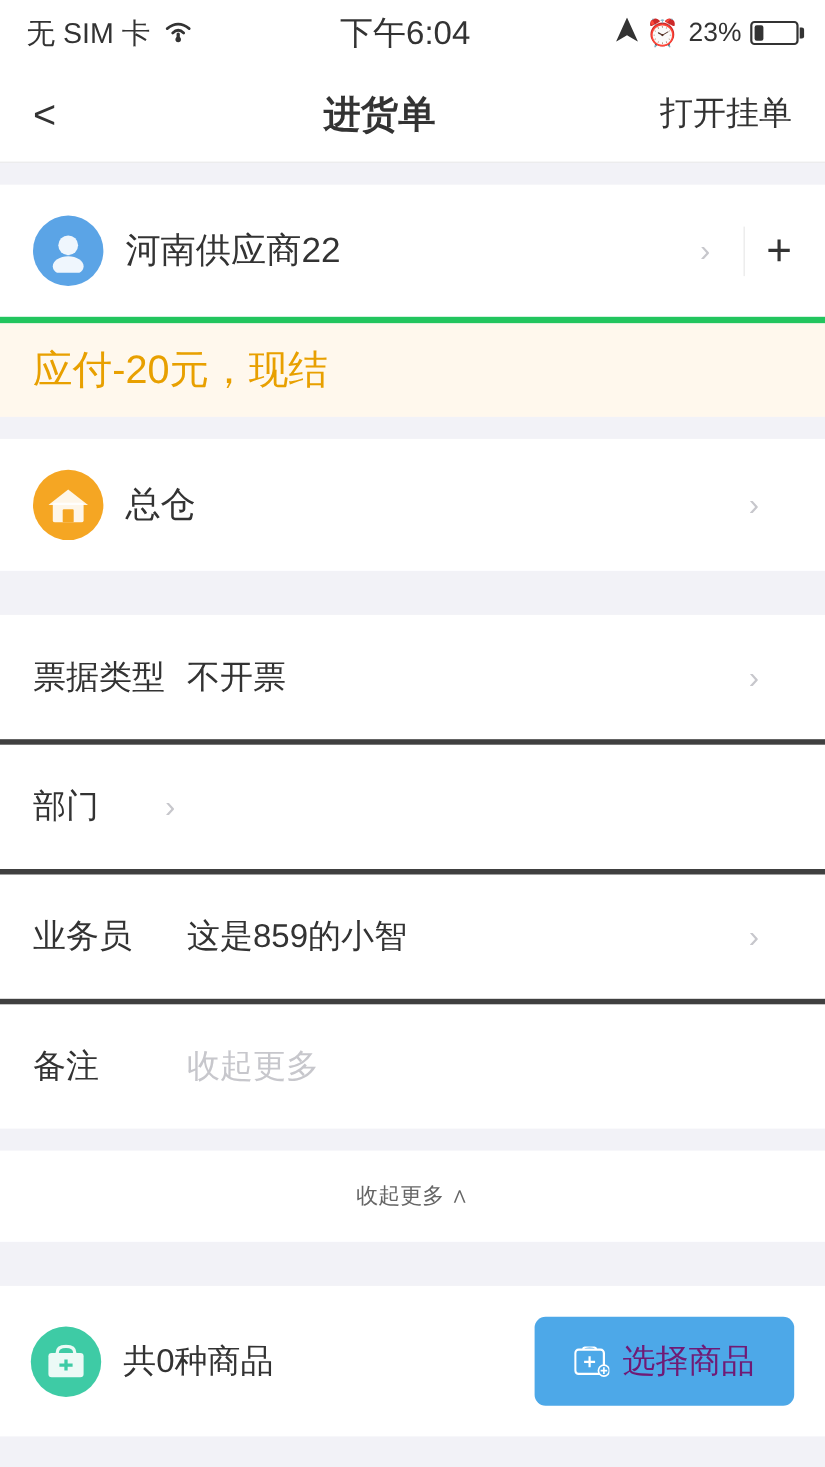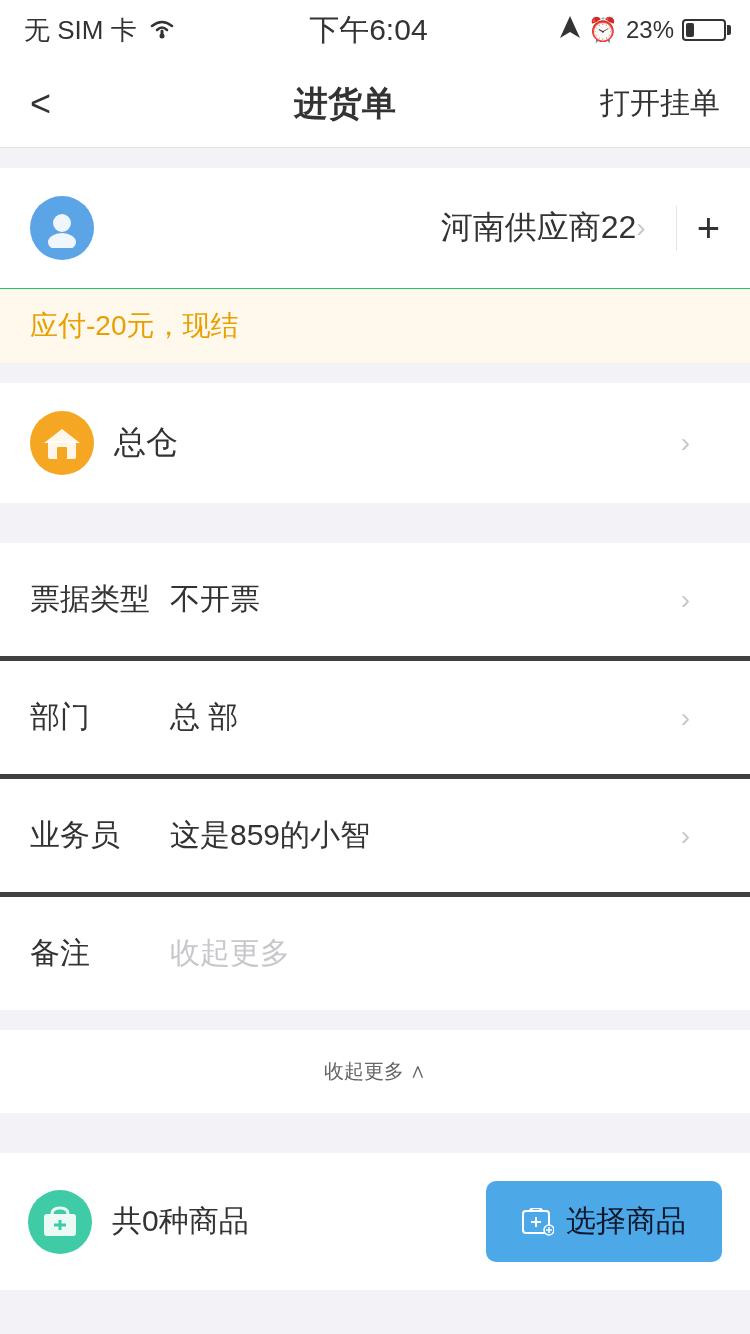--- a/index.html
+++ b/index.html
@@ -76,22 +76,21 @@
       margin: 0;
       padding: 0;
     }
 
     
     .supplier-row {
       display: flex;
       align-items: center;
       padding: 28px 30px;
       background: #fff;
-      border-bottom: 1px solid #22c55e;
-      text-align: right;
+      border-bottom: 6px solid #22c55e;
     }
     .supplier-avatar {
       width: 64px; height: 64px; border-radius: 50%; background: #5ba4e6;
       display: flex; align-items: center; justify-content: center;
       margin-right: 20px; flex-shrink: 0;
     }
     .supplier-avatar svg { width: 40px; height: 40px; }
     .supplier-name {
       flex: 1;
       font-size: 32px;
@@ -108,21 +107,21 @@
       font-weight: 300;
       cursor: pointer;
       padding-left: 20px;
       border-left: 1px solid #e5e5e5;
     }
 
     
     .notice-banner {
       background: #fff8ed;
       padding: 18px 30px;
-      font-size: 28px;
+      font-size: 36px;
       color: #e8a000;
     }
 
     
     .warehouse-row {
       display: flex;
       align-items: center;
       padding: 28px 30px;
       background: #fff;
     }
@@ -193,21 +192,21 @@
       display: flex; align-items: center; justify-content: center;
       margin-right: 20px; flex-shrink: 0;
     }
     .product-count {
       flex: 1;
       font-size: 30px;
       color: #333;
     }
     .select-product-btn {
       background: #4da8e8;
-      color: #0f172a;
+      color: #701a75;
       border: none;
       border-radius: 10px;
       padding: 20px 36px;
       font-size: 30px;
       cursor: pointer;
       display: flex;
       align-items: center;
       gap: 12px;
     }
   </style>
@@ -286,21 +285,20 @@
 <div class="form-section">
 
   <div class="form-row">
     <span class="form-label">票据类型</span>
     <span class="form-value">不开票</span>
     <span class="row-arrow">›</span>
   </div>
 
   <div class="form-row">
     <span class="form-label">部门</span>
-    <span class="form-value">总 部</span>
     <span class="row-arrow">›</span>
   </div>
 
   <div class="form-row">
     <span class="form-label">业务员</span>
     <span class="form-value">这是859的小智</span>
     <span class="row-arrow">›</span>
   </div>
 
   <div class="form-row">

